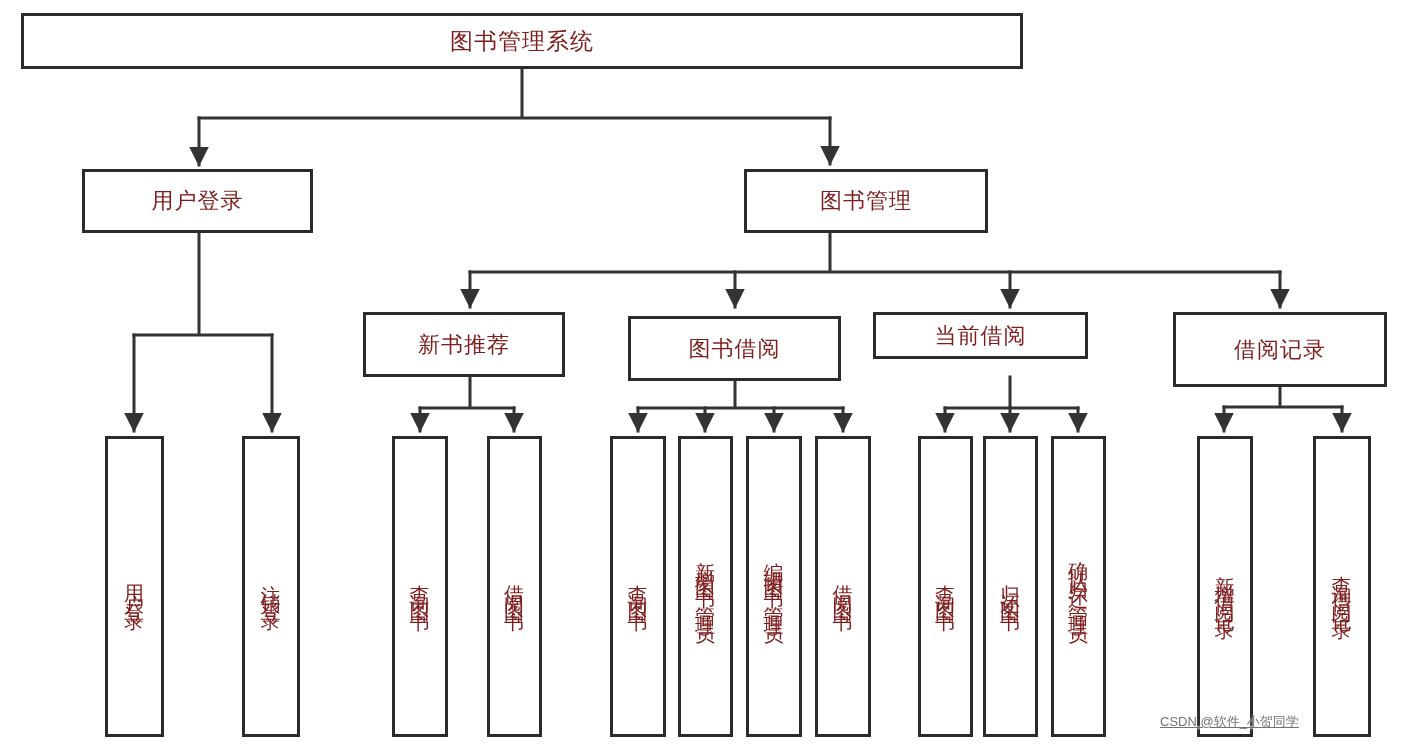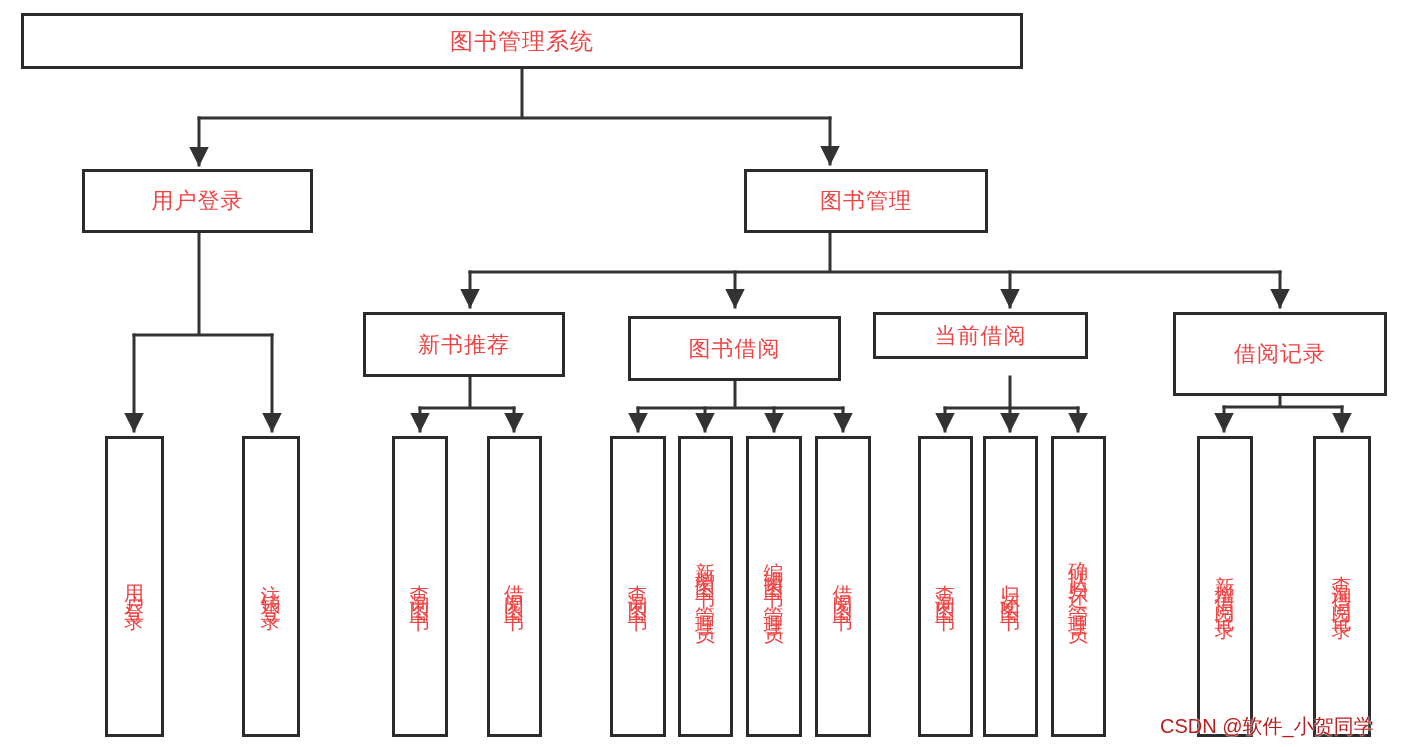--- a/index.html
+++ b/index.html
@@ -3,34 +3,35 @@
 <meta charset="utf-8">
 <style>
   html,body{margin:0;padding:0;background:#ffffff;}
   .canvas{
     position:relative;width:1405px;height:747px;background:#ffffff;
     font-family:"Liberation Sans",sans-serif;overflow:hidden;
   }
   .wires{position:absolute;left:0;top:0;width:1405px;height:747px;}
   .node{
     position:absolute;box-sizing:border-box;background:#ffffff;
-    border:3px solid #2b2b2b;color:#ef4444;
+    border:3px solid #2b2b2b;color:#7f1d1d;
     display:flex;align-items:center;justify-content:center;
     text-align:right;white-space:nowrap;
   }
   .root-node{font-size:23px;letter-spacing:1px;}
   .branch-node{font-size:22px;letter-spacing:1px;}
   .leaf-node span{
     writing-mode:vertical-rl;text-orientation:mixed;
     font-size:20px;line-height:1;letter-spacing:9px;
   }
   .watermark{
     position:absolute;left:1160px;top:713px;z-index:5;
-    color:#b91c1c;font-size:20px;white-space:nowrap;
+    color:#737373;font-size:13px;white-space:nowrap;
     text-shadow:0 0 2px #ffffff,0 0 2px #ffffff;
+    text-decoration:underline;
   }
 </style>
 </head>
 <body>
 
 <div class="canvas">
 
   <svg class="wires" width="1405" height="747" viewBox="0 0 1405 747">
     <defs>
       <marker id="arw" viewBox="0 0 10 10" refX="9.2" refY="5" markerWidth="6.5" markerHeight="6.5" orient="auto">
@@ -83,21 +84,21 @@
 
   <div class="node branch-node" style="left:363px;top:312px;width:202px;height:65px">
     <span>新书推荐</span>
   </div>
   <div class="node branch-node" style="left:628px;top:316px;width:213px;height:65px">
     <span>图书借阅</span>
   </div>
   <div class="node branch-node" style="left:873px;top:312px;width:215px;height:47px">
     <span>当前借阅</span>
   </div>
-  <div class="node branch-node" style="left:1173px;top:312px;width:214px;height:84px">
+  <div class="node branch-node" style="left:1173px;top:312px;width:214px;height:75px">
     <span>借阅记录</span>
   </div>
 
   <div class="node leaf-node" style="left:105px;top:436px;width:59px;height:301px">
     <span>用户登录</span>
   </div>
   <div class="node leaf-node" style="left:242px;top:436px;width:58px;height:301px">
     <span>注销登录</span>
   </div>
 

